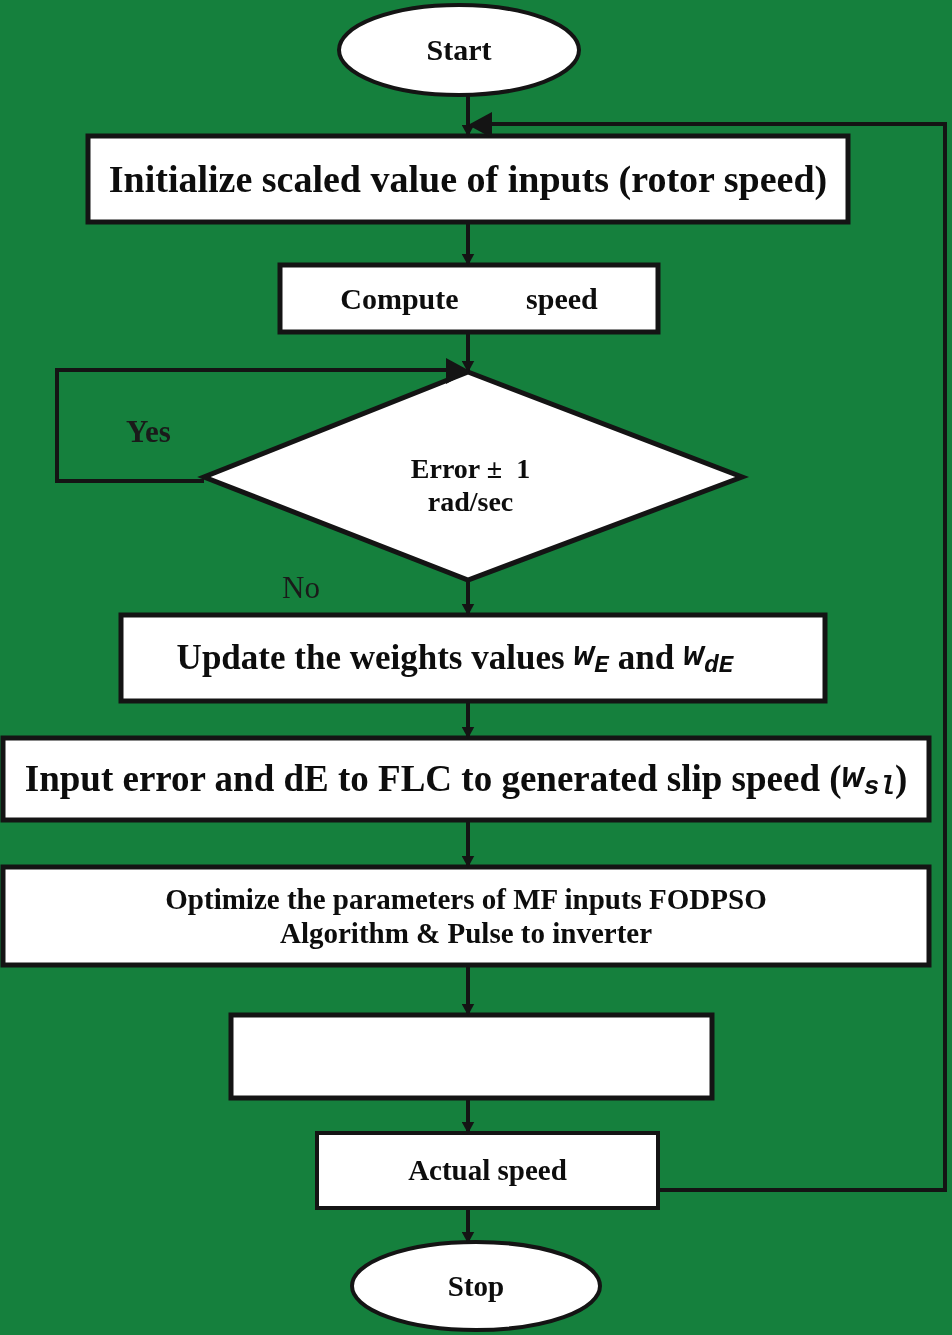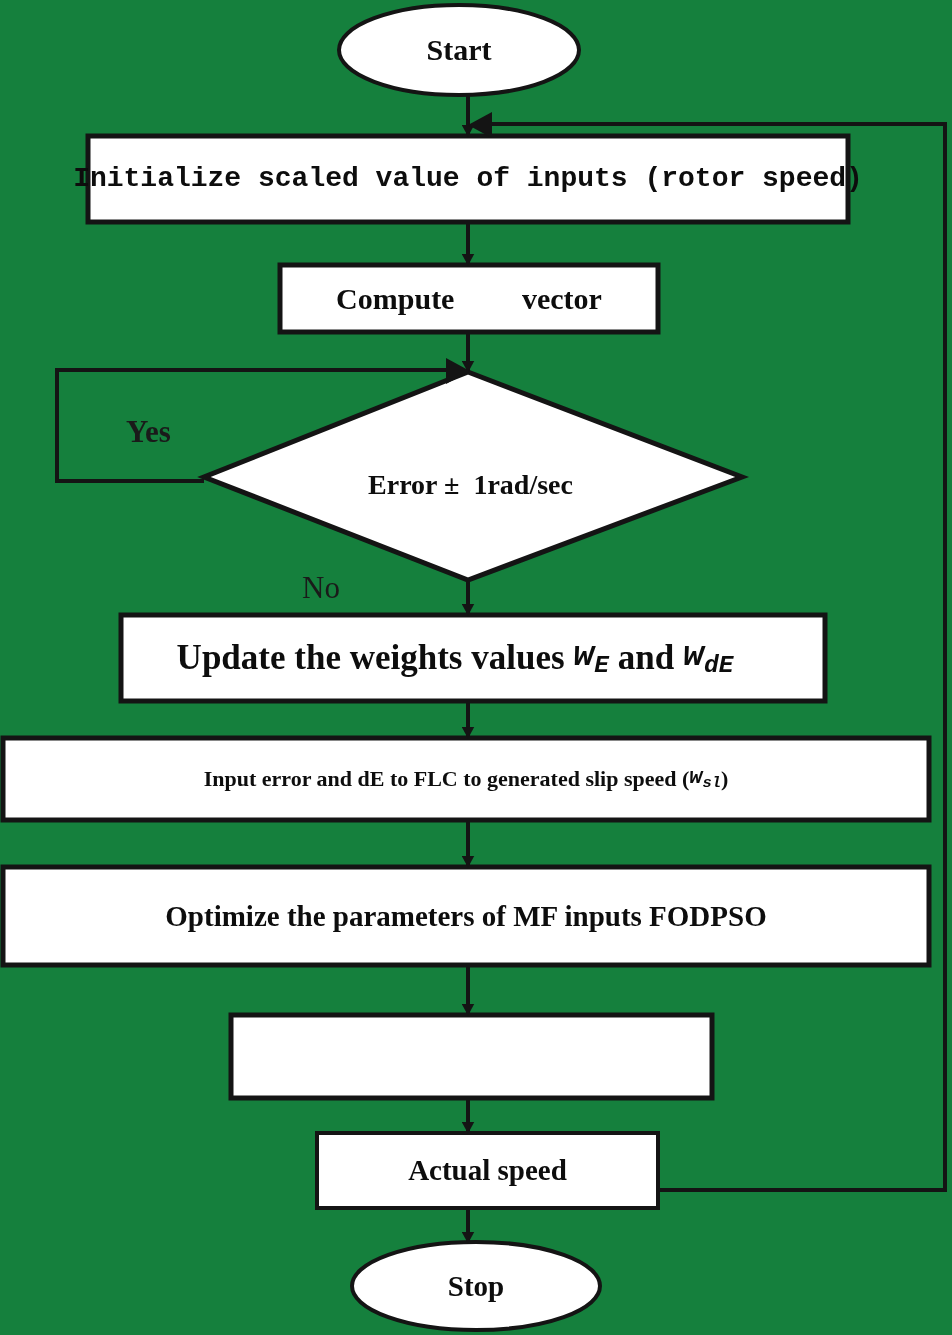--- a/index.html
+++ b/index.html
@@ -46,21 +46,21 @@
   .var {
     font-style: italic;
     font-weight: bold;
     font-family: Liberation Mono, monospace;
   }
   .var sub {
     font-style: italic;
     font-size: 0.7em;
     vertical-align: -0.28em;
   }
-  .two-line { flex-direction: row; }
+  .two-line { flex-direction: column; }
 </style>
 </head>
 <body>
 
 <div id="flowchart-root">
 
   <svg id="flow-svg" viewBox="0 0 952 1335">
     <defs>
       <marker id="arrowDown" markerWidth="14" markerHeight="14" refX="6.5" refY="11.5" orient="0" markerUnits="userSpaceOnUse">
         <path d="M0,0 L13,0 L6.5,12 Z" fill="#141414"></path>
@@ -107,43 +107,44 @@
     <line x1="468" y1="1098" x2="468" y2="1133" stroke="#141414" stroke-width="4" marker-end="url(#arrowDown)"></line>
 
     <line x1="468" y1="1208" x2="468" y2="1243" stroke="#141414" stroke-width="4" marker-end="url(#arrowDown)"></line>
 
     <path d="M 658,1190 L 945,1190 L 945,124 L 490,124" fill="none" stroke="#141414" stroke-width="4"></path>
     <polygon points="492,112 468,125 492,138" fill="#141414"></polygon>
   </svg>
 
   <div class="node-label" style="left:339px; top:5px; width:240px; height:90px; font-size:30px;">Start</div>
 
-  <div class="node-label" style="left:88px; top:136px; width:760px; height:86px; font-size:28px;font-family:Liberation Mono, monospace;">Initialize scaled value of inputs (rotor speed)</div>
+  <div class="node-label" style="left:88px; top:136px; width:760px; height:86px; font-size:38px;">Initialize scaled value of inputs (rotor speed)</div>
 
-  <div class="node-label" style="left:280px; top:265px; width:378px; height:67px; font-size:30px;">Compute         vector</div>
+  <div class="node-label" style="left:280px; top:265px; width:378px; height:67px; font-size:30px;">Compute         speed</div>
 
   <div class="node-label two-line" style="left:368px; top:443px; width:205px; height:84px; font-size:28px;">
     <span>Error ±  1</span>
     <span>rad/sec</span>
   </div>
 
   <div class="node-label" style="left:103px; top:615px; width:704px; height:86px; font-size:35px;">
     <span>Update the weights values </span><span class="var"><span>w</span><sub>E</sub></span><span> and </span><span class="var"><span>w</span><sub>dE</sub></span>
   </div>
 
-  <div class="node-label" style="left:3px; top:738px; width:926px; height:82px; font-size:22px;">
+  <div class="node-label" style="left:3px; top:738px; width:926px; height:82px; font-size:37px;">
     <span>Input error and dE to FLC to generated slip speed (</span><span class="var"><span>w</span><sub>sl</sub></span><span>)</span>
   </div>
 
   <div class="node-label two-line" style="left:3px; top:867px; width:926px; height:98px; font-size:29px;">
     <span>Optimize the parameters of MF inputs FODPSO</span>
+    <span>Algorithm &amp; Pulse to inverter</span>
   </div>
 
 
   <div class="node-label" style="left:352px; top:1242px; width:248px; height:88px; font-size:29px;">Stop</div>
 
   <div class="node-label" style="left:317px; top:1133px; width:341px; height:75px; font-size:29px;">Actual speed</div>
 
   <div class="edge-label" style="left:126px; top:414px; font-size:31px;font-weight:bold;">Yes</div>
 
-  <div class="edge-label" style="left:282px; top:570px; font-size:31px;margin-left:20px;">No</div>
+  <div class="edge-label" style="left:282px; top:570px; font-size:31px;">No</div>
 
 </div>
 
 </body></html>

